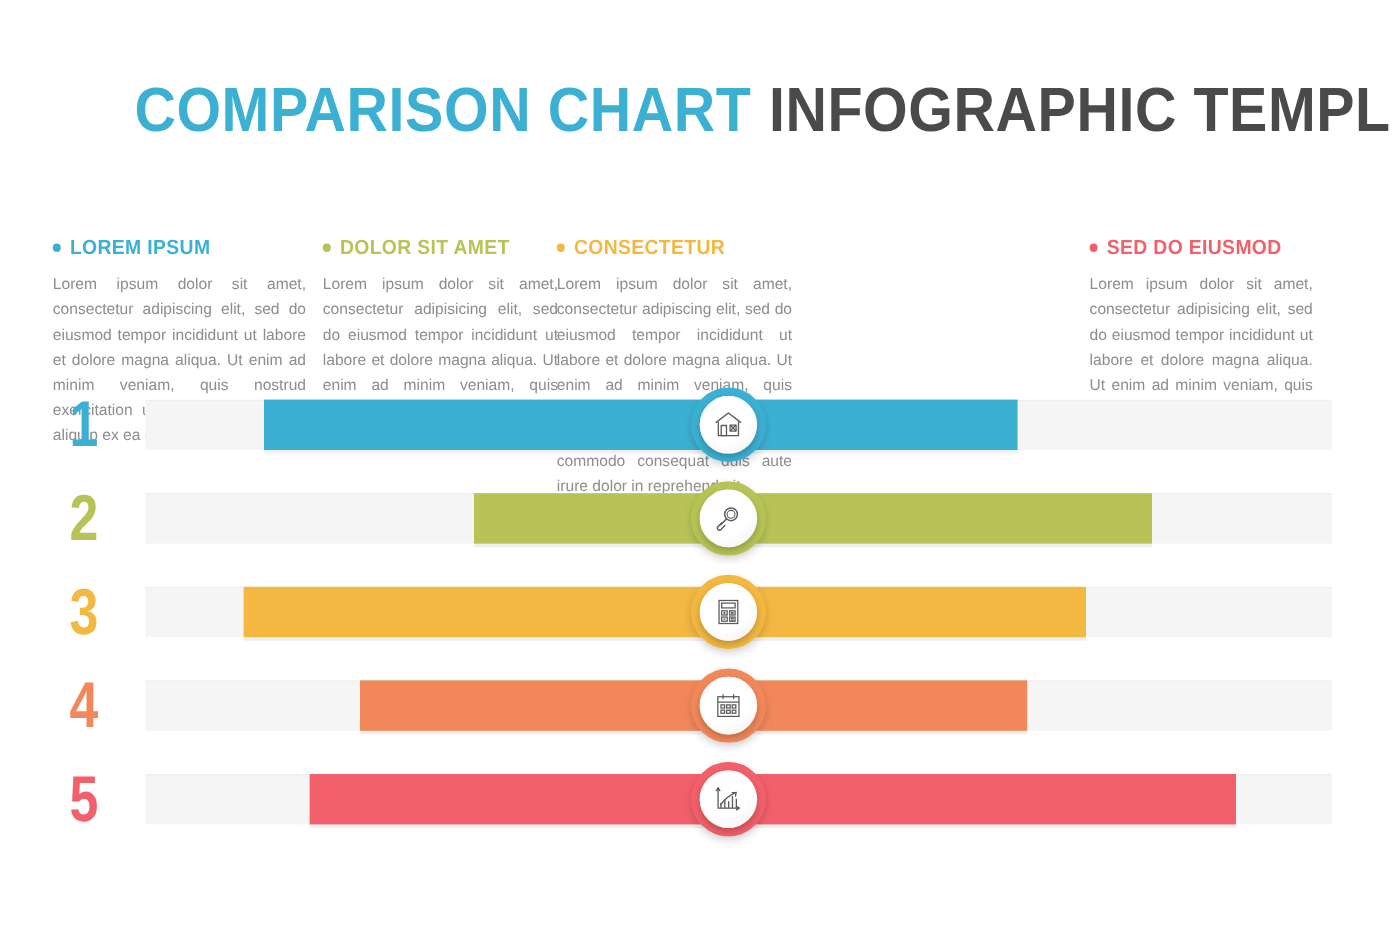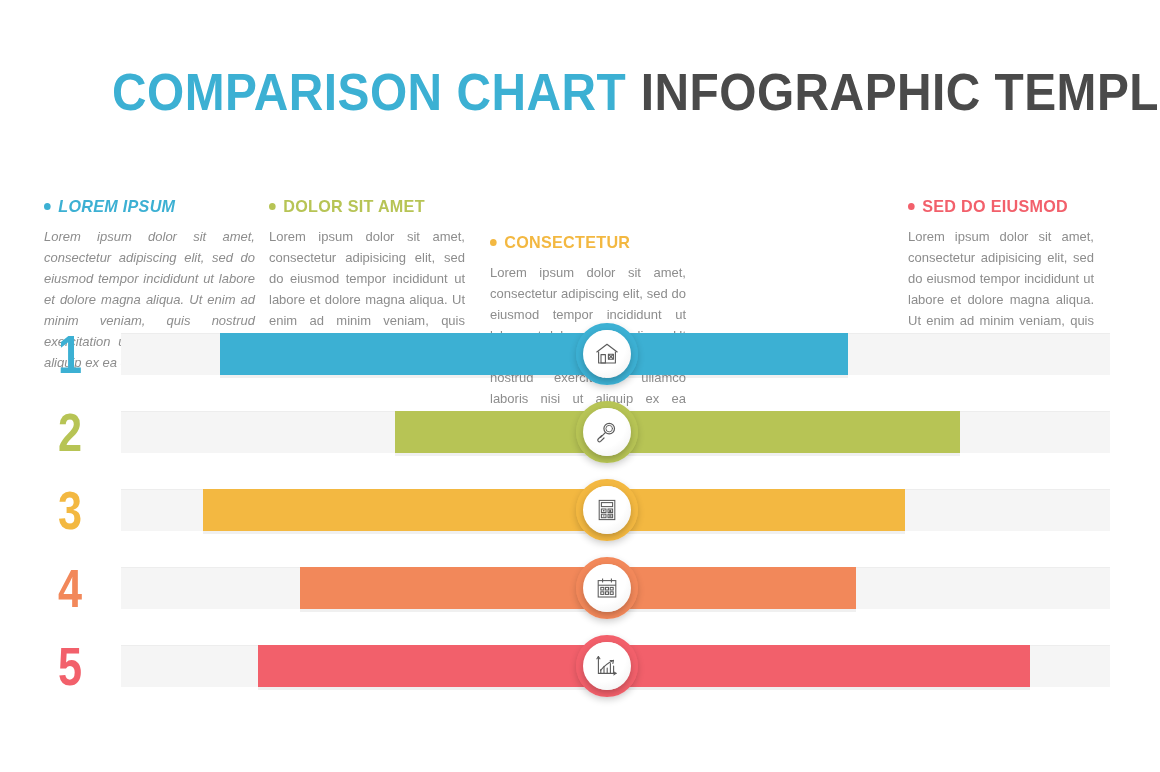--- a/index.html
+++ b/index.html
@@ -77,37 +77,37 @@
 </style>
 </head>
 <body>
 
 <div class="stage">
 
   <div class="title">
     <span class="t1">COMPARISON CHART</span><span class="t2">INFOGRAPHIC TEMPLATE</span>
   </div>
 
-  <div class="col" style="left:44px;width:211px;font-style:italic;">
+  <div class="col" style="left:44px;width:211px;">
     <div class="col-head">
       <span class="dot" style="background:#3CB0D3;"></span>
       <span style="color:#3CB0D3;">LOREM IPSUM</span>
     </div>
     <div class="col-body">Lorem ipsum dolor sit amet, consectetur adipiscing elit, sed do eiusmod tempor incididunt ut labore et dolore magna aliqua. Ut enim ad minim veniam, quis nostrud exercitation ullamco laboris nisi ut aliquip ex ea commodo consequat.</div>
   </div>
 
   <div class="col" style="left:269px;width:196px;">
     <div class="col-head">
       <span class="dot" style="background:#B7C455;"></span>
       <span style="color:#B7C455;">DOLOR SIT AMET</span>
     </div>
     <div class="col-body">Lorem ipsum dolor sit amet, consectetur adipisicing elit, sed do eiusmod tempor incididunt ut labore et dolore magna aliqua. Ut enim ad minim veniam, quis nostrud exercitation ullamco laboris.</div>
   </div>
 
-  <div class="col" style="left:490px;width:196px;margin-top:36px;">
+  <div class="col" style="left:464px;width:196px;">
     <div class="col-head">
       <span class="dot" style="background:#F3B841;"></span>
       <span style="color:#F3B841;">CONSECTETUR</span>
     </div>
     <div class="col-body">Lorem ipsum dolor sit amet, consectetur adipiscing elit, sed do eiusmod tempor incididunt ut labore et dolore magna aliqua. Ut enim ad minim veniam, quis nostrud exercitation ullamco laboris nisi ut aliquip ex ea commodo consequat duis aute irure dolor in reprehenderit.</div>
   </div>
 
 
   <div class="col" style="left:908px;width:186px;">
     <div class="col-head">

